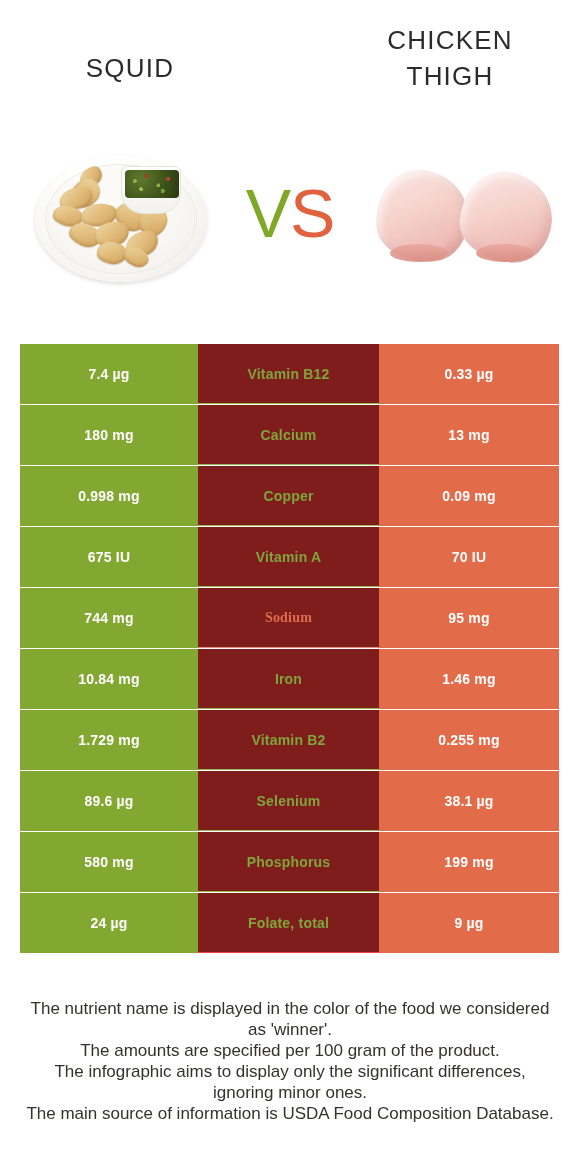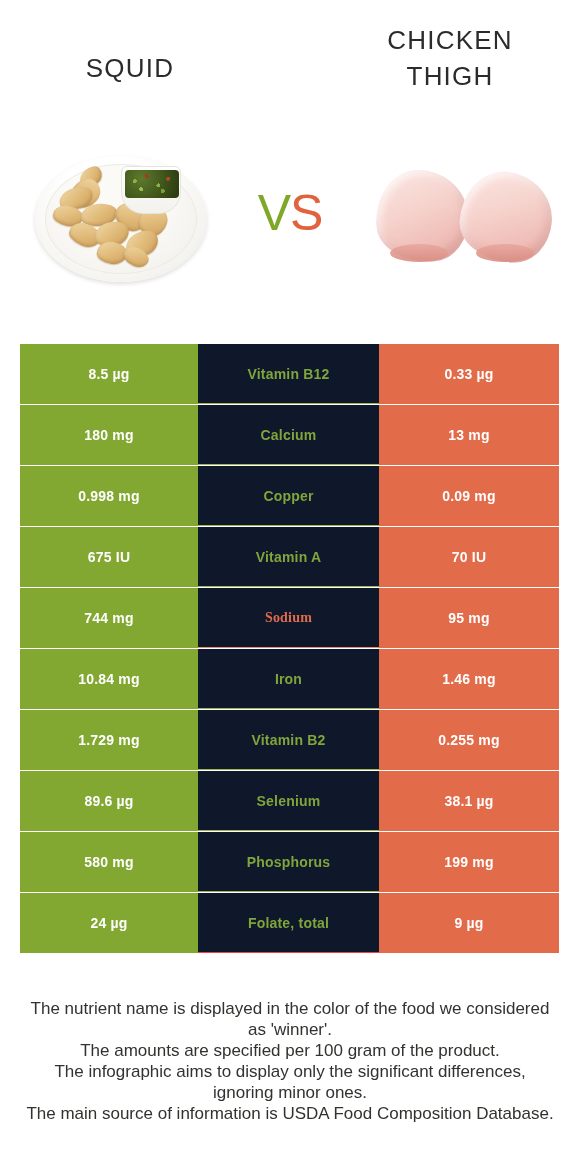--- a/index.html
+++ b/index.html
@@ -59,21 +59,21 @@
 
   .vs-wrap {
     position: absolute;
     left: 228px;
     top: 28px;
     width: 124px;
     height: 110px;
     text-align: center;
     font-family: "Liberation Sans", sans-serif;
     font-weight: 400;
-    font-size: 50px;
+    font-size: 68px;
     line-height: 110px;
     letter-spacing: -1px;
   }
   .vs-v { color: #7fa828; }
   .vs-s { color: #e0623f; }
 
   
   .plate {
     position: absolute;
     left: 5px;
@@ -191,21 +191,21 @@
     font-weight: 600;
     letter-spacing: .2px;
   }
   .cell-left {
     width: 178px;
     background: #82a831;
     color: #ffffff;
   }
   .cell-mid {
     width: 181px;
-    background: #0f172a;
+    background: #7f1d1d;
     color: #7fa53b;
     font-weight: 700;
     border-bottom: 1px solid #9db551;
   }
   .cell-mid.mid-orange {
     color: #de6b4c;
     border-bottom-color: #de8f78;
     font-family: Liberation Serif, serif;
   }
   .cell-right {
@@ -273,21 +273,21 @@
         <div class="thigh thigh-b"></div>
         <div class="thigh-meat meat-a"></div>
         <div class="thigh-meat meat-b"></div>
       </div>
     </div>
 
   </div>
 
   <div class="table" id="nutrient-table">
       <div class="row">
-        <div class="cell cell-left">8.5 µg</div>
+        <div class="cell cell-left">7.4 µg</div>
         <div class="cell cell-mid">Vitamin B12</div>
         <div class="cell cell-right">0.33 µg</div>
       </div>
       <div class="row">
         <div class="cell cell-left">180 mg</div>
         <div class="cell cell-mid">Calcium</div>
         <div class="cell cell-right">13 mg</div>
       </div>
       <div class="row">
         <div class="cell cell-left">0.998 mg</div>

